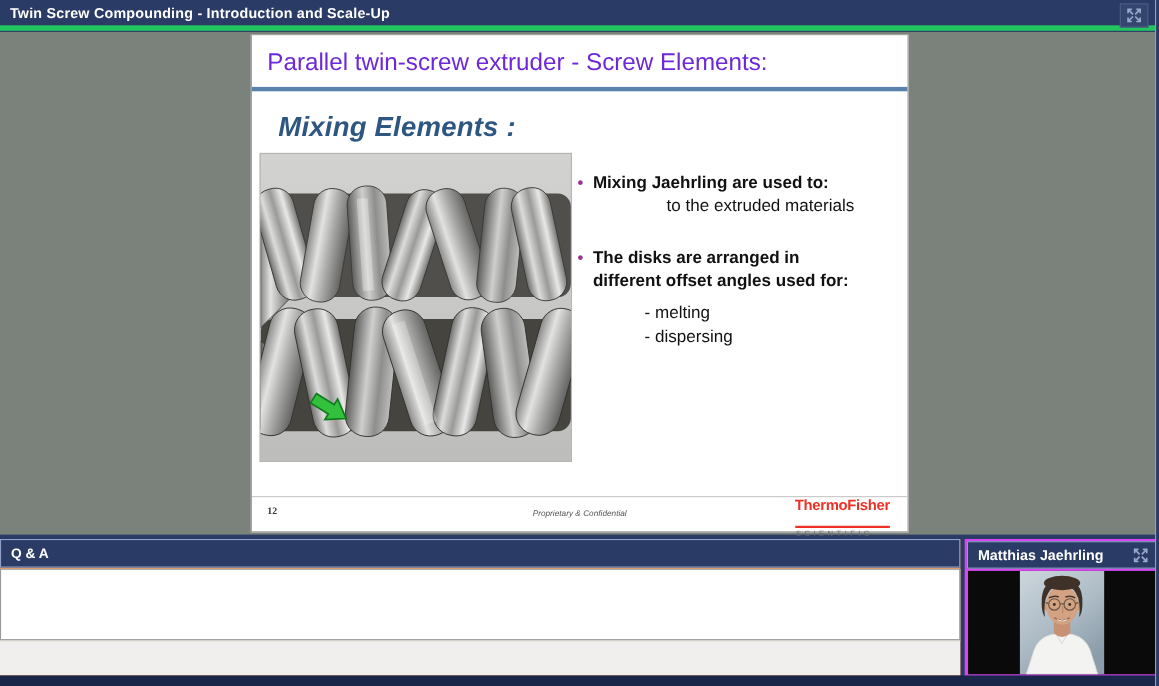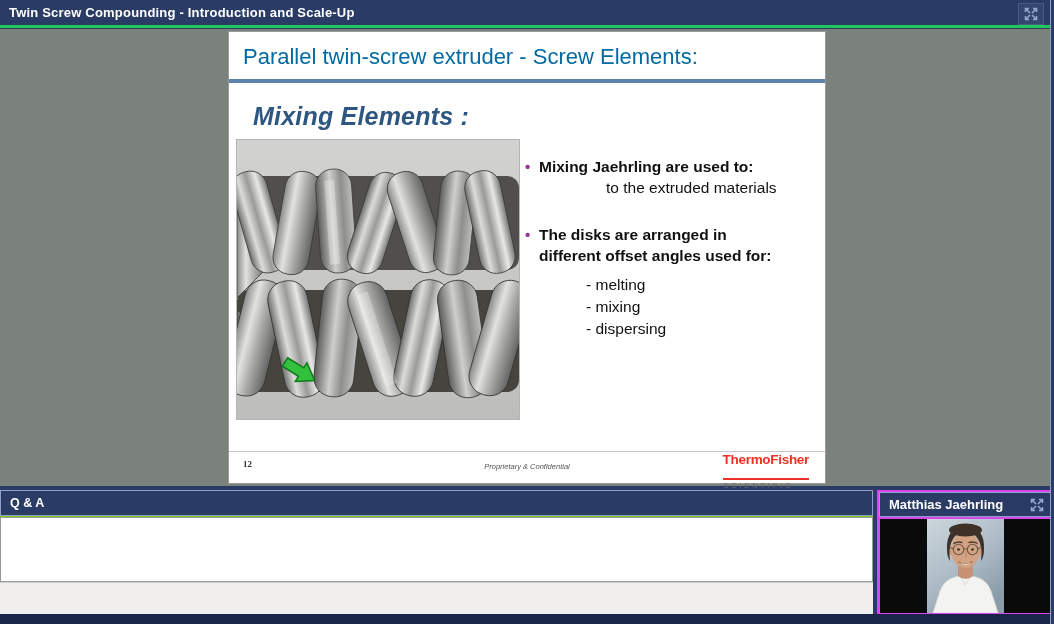--- a/index.html
+++ b/index.html
@@ -7,21 +7,21 @@
   body {
     position:relative;
     background:#2a3b66;
     font-family:"Liberation Sans", sans-serif;
   }
 
   
   .titlebar {
     position:absolute; left:0; top:0; width:1054px; height:28px;
     background:#2a3b66;
-    border-bottom:3px solid #22c55e;
+    border-bottom:5px solid #22c55e;
     display:flex; align-items:center;
   }
   .titlebar-text {
     color:#ffffff; font-weight:bold; font-size:13px; padding-left:9px;
     letter-spacing:0.2px;
   }
   .pod-icon-btn {
     position:absolute; right:10px; top:3px; width:26px; height:22px;
     background:#34466f; border:1px solid #4a5c85;
     display:flex; align-items:center; justify-content:center; cursor:pointer;
@@ -31,21 +31,21 @@
   .stage {
     position:absolute; left:0; top:29px; width:1050px; height:457px;
     background:#7b817b;
   }
   .slide {
     position:absolute; left:228px; top:2px; width:598px; height:453px;
     background:#ffffff; border:1px solid #9a9a9a;
   }
   .slide-title {
     position:absolute; left:14px; top:12px; right:10px;
-    font-size:22px; color:#0369a1;
+    font-size:22px; color:#6d28d9;
   }
   .slide-rule {
     position:absolute; left:0; top:47px; width:100%; height:4px;
     background:#5b82ad;
   }
   .section-heading {
     position:absolute; left:24px; top:70px;
     font-size:25px; font-weight:bold; font-style:italic; color:#2d5680;
     letter-spacing:0.2px;
   }
@@ -84,21 +84,21 @@
   .tf-main {
     font-size:13.5px; font-weight:bold; color:#ee3124; letter-spacing:-0.3px;
     border-bottom:2px solid #ee3124; padding-bottom:11px; display:block; line-height:14px;
   }
   .tf-sub {
     display:block; font-size:7px; color:#6a6a6a; letter-spacing:3.1px;
     margin-top:2px; padding-left:1px;
   }
 
   
-  .qa-panel { position:absolute; left:0; top:490px; width:873px; height:125px; background:#84cc16; }
+  .qa-panel { position:absolute; left:0; top:490px; width:873px; height:125px; background:#f97316; }
   .panel-header {
     position:absolute; left:0; top:0; right:0; height:26px;
     background:#2a3b66; border:1px solid #8ea0c6;
     display:flex; align-items:center;
   }
   .panel-header .hdr-text {
     color:#ffffff; font-weight:bold; font-size:12.5px; padding-left:9px;
   }
   .qa-messages {
     position:absolute; left:0; top:27px; width:873px; height:65px;
@@ -254,21 +254,20 @@
         <div class="sub-line s1b">to the extruded materials</div>
       </div>
       <div class="grp2">
         <div class="bullet-head">
           <span class="dot">•</span>
           <span>The disks are arranged in</span><br>
           <span>different offset angles used for:</span>
         </div>
         <div class="sub-list">
           <div class="sub-line">- melting</div>
-          <div class="sub-line">- mixing</div>
           <div class="sub-line">- dispersing</div>
         </div>
       </div>
     </div>
 
     <div class="slide-footer-line"></div>
     <div class="page-num">12</div>
     <div class="confidential">Proprietary &amp; Confidential</div>
     <div class="tf-logo">
       <span class="tf-main">ThermoFisher</span>

